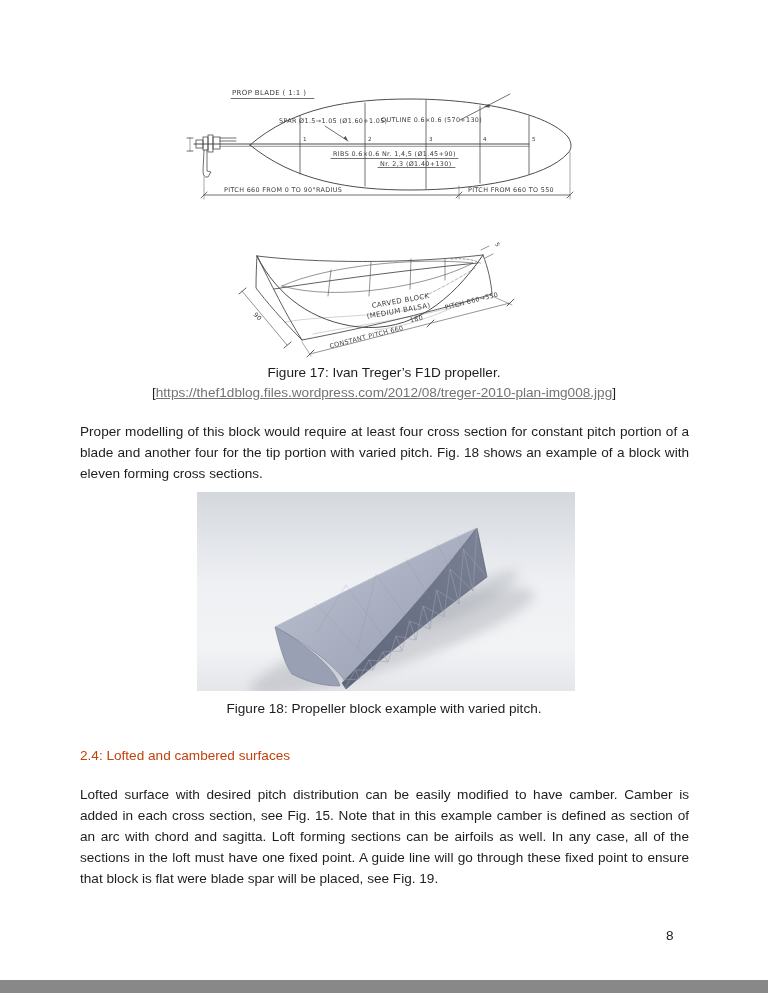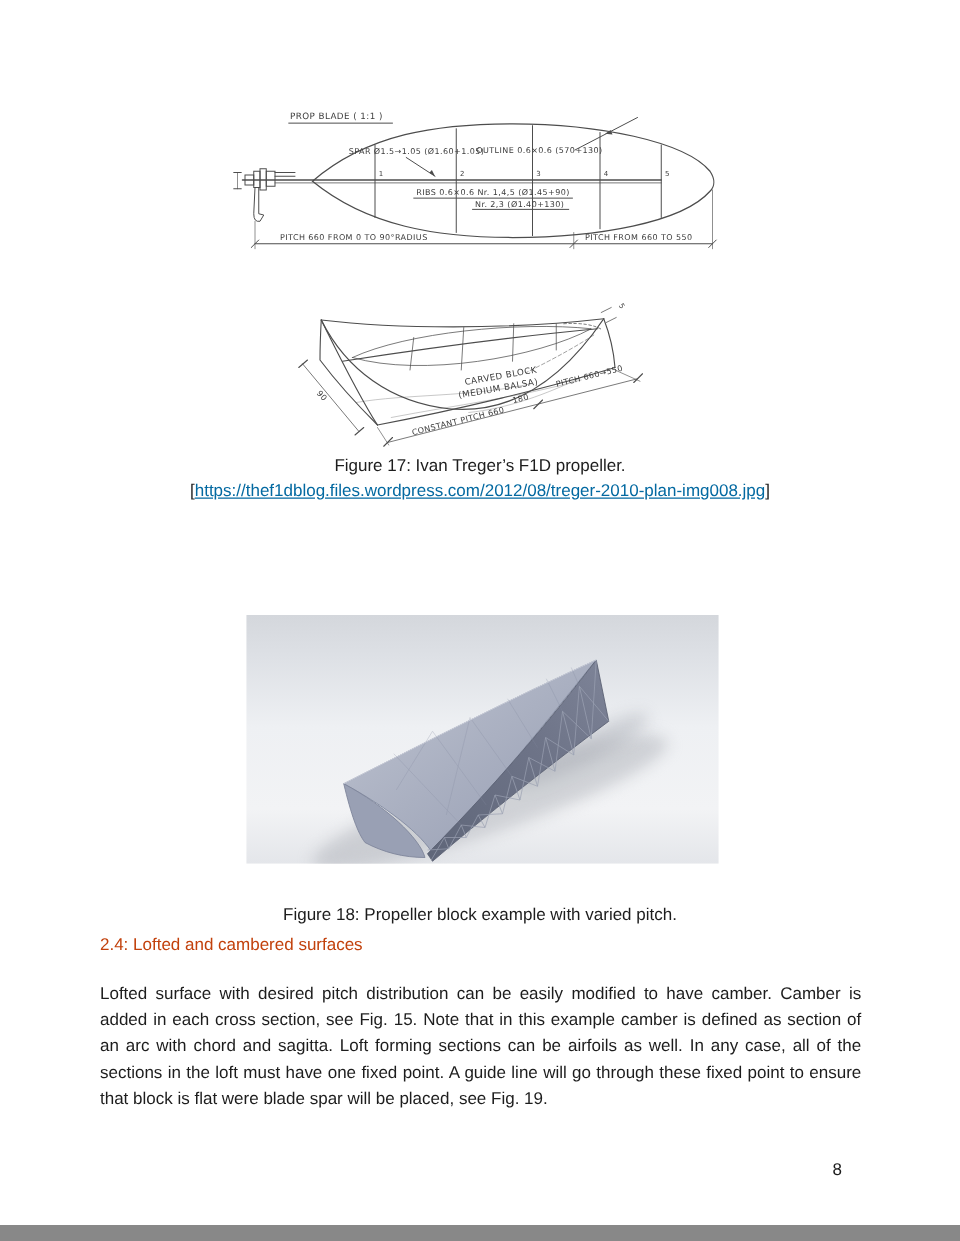--- a/index.html
+++ b/index.html
@@ -13,21 +13,21 @@
     position:absolute;left:80px;width:609px;
     font-size:13.6px;line-height:20.8px;text-align:justify;color:#1d1d1d;
   }
   .caption{
     position:absolute;left:0;width:768px;text-align:center;
     font-size:13.6px;line-height:20px;color:#1d1d1d;
   }
   .heading{
     position:absolute;left:80px;font-size:13.6px;color:#c2410c;
   }
-  .doc-link{color:#0369a1;text-decoration:underline;cursor:pointer;}
+  .doc-link{color:#737373;text-decoration:underline;cursor:pointer;}
   .bracket{color:#1d1d1d;}
   .pagenum{position:absolute;font-size:13.6px;color:#1d1d1d;}
   svg text{font-family:"DejaVu Sans",sans-serif;fill:#3c3c3c;}
   .hand{letter-spacing:.35px;}
 </style>
 </head>
 <body>
 
 <div class="page">
 
@@ -141,20 +141,21 @@
       <text transform="translate(31,92) rotate(48)" text-anchor="middle">90</text>
       <text transform="translate(271,20) rotate(55)" text-anchor="middle" font-size="5.8">5</text>
     </g>
   </svg>
 
   <div class="caption" style="top:363px;">
     <span>Figure 17: Ivan Treger’s F1D propeller.</span><br>
     <span class="bracket">[</span><span class="doc-link">https://thef1dblog.files.wordpress.com/2012/08/treger-2010-plan-img008.jpg</span><span class="bracket">]</span>
   </div>
 
+  <div class="para" style="top:422px;">Proper modelling of this block would require at least four cross section for constant pitch portion of a blade and another four for the tip portion with varied pitch. Fig. 18 shows an example of a block with eleven forming cross sections.</div>
 
   <svg class="abs" style="left:197px;top:492px;" width="378" height="199" viewBox="0 0 378 199">
     <defs>
       <linearGradient id="bgGrad" x1="0" y1="0" x2="0" y2="1">
         <stop offset="0" stop-color="#d4d7dc"></stop>
         <stop offset="0.16" stop-color="#dde0e5"></stop>
         <stop offset="0.45" stop-color="#eef0f3"></stop>
         <stop offset="0.78" stop-color="#f2f3f5"></stop>
         <stop offset="1" stop-color="#e4e6ea"></stop>
       </linearGradient>
@@ -209,21 +210,21 @@
       <line x1="209" y1="67" x2="233" y2="106"></line>
       <line x1="240" y1="51" x2="253" y2="77"></line>
       <line x1="260" y1="42" x2="266.5" y2="57"></line>
       <line x1="120" y1="140" x2="149" y2="93"></line>
       <line x1="160" y1="160" x2="179" y2="82"></line>
     </g>
 
     <path d="M 78 135 C 145 101, 214 66, 280 36" fill="none" stroke="#d7dae3" stroke-width="0.8" opacity="0.8"></path>
   </svg>
 
-  <div class="caption" style="top:699px;margin-top:23px;">Figure 18: Propeller block example with varied pitch.</div>
+  <div class="caption" style="top:699px;">Figure 18: Propeller block example with varied pitch.</div>
 
   <div class="heading" style="top:748px;">2.4: Lofted and cambered surfaces</div>
 
   <div class="para" style="top:784px;line-height:21px;">Lofted surface with desired pitch distribution can be easily modified to have camber. Camber is added in each cross section, see Fig. 15. Note that in this example camber is defined as section of an arc with chord and sagitta. Loft forming sections can be airfoils as well. In any case, all of the sections in the loft must have one fixed point. A guide line will go through these  fixed point to ensure that block is flat were blade spar will be placed, see Fig. 19.</div>
 
   <div class="pagenum" style="left:666px;top:928px;">8</div>
 
 </div>
 
 </body></html>

